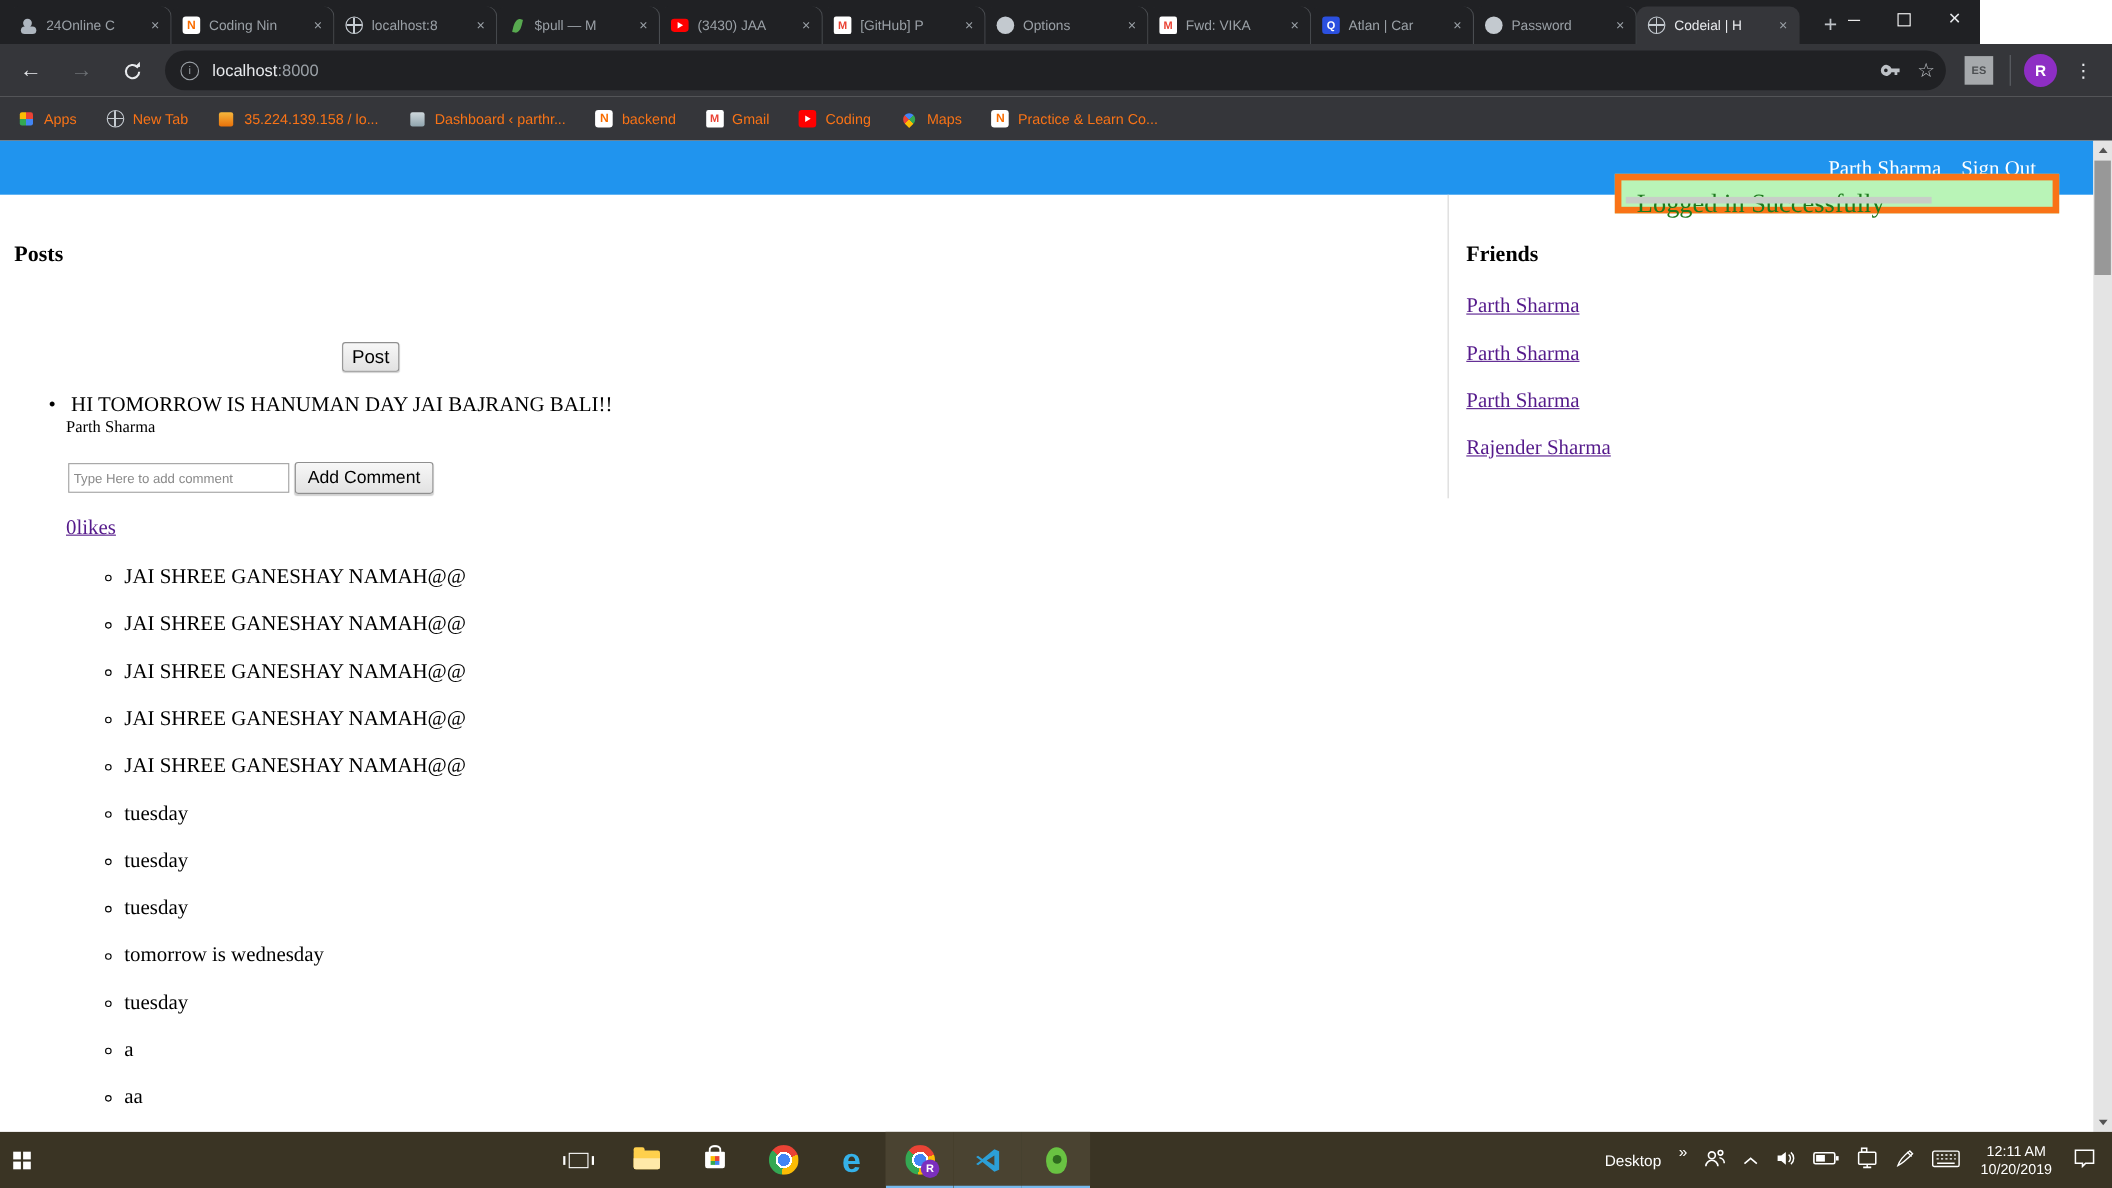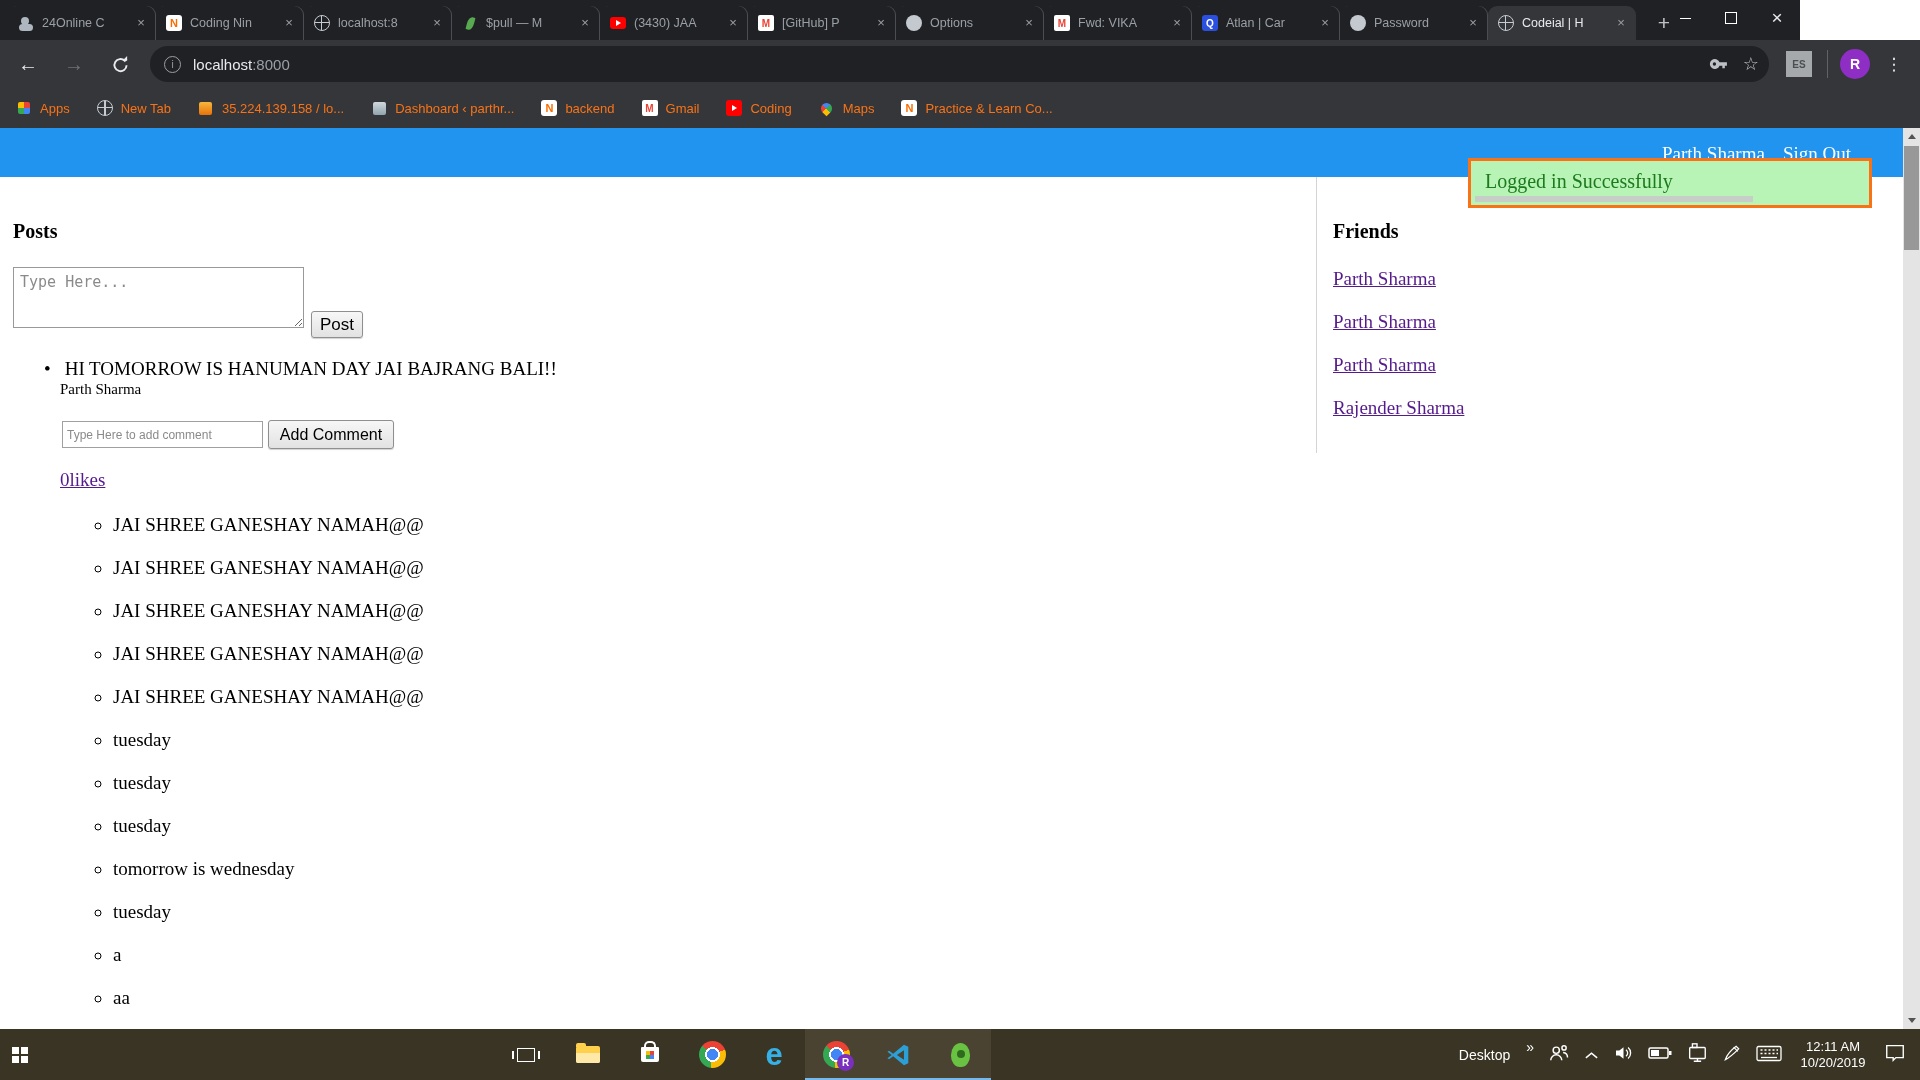--- a/index.html
+++ b/index.html
@@ -64,21 +64,21 @@
   .bicon-apps::before{content:"";width:12px;height:12px;border-radius:2px;background:conic-gradient(#ea4335 0 25%,#4285f4 0 50%,#34a853 0 75%,#fbbc04 0);}
   .bicon-server::before{content:"";width:13px;height:13px;border-radius:2px;background:linear-gradient(#f6b73c,#e8710a);}
   .bicon-photo::before{content:"";width:13px;height:13px;border-radius:2px;background:linear-gradient(#cfd8dc,#90a4ae);}
   .bicon-maps::before{content:"";width:11px;height:11px;border-radius:50% 50% 50% 0;transform:rotate(-45deg);background:conic-gradient(#4285f4 0 25%,#34a853 0 50%,#fbbc04 0 75%,#ea4335 0);}
   
   .webpage{position:absolute;left:0;top:128px;width:1920px;height:901px;background:#fff;font-family:"Liberation Serif",serif;color:#000;}
   .site-header{position:absolute;left:0;top:0;width:1903px;height:49px;background:var(--brand_blue,#2094ee);}
   .brand{position:absolute;left:24px;top:8px;color:#fff;font-weight:bold;font-size:25px;margin-top:48px;}
   .site-nav{position:absolute;right:52px;top:15px;display:flex;gap:18px;color:#fff;font-size:19px;}
   .site-nav a{color:#fff;text-decoration:none;}
-  .toast{position:absolute;left:1468px;top:30px;width:404px;height:50px;box-sizing:border-box;background:var(--toast_bg,#b9f4b7);border:3px solid #f97316;color:var(--toast_text,#1d7a1d);font-size:20px;padding:9px 0 0 14px;z-index:6;}
+  .toast{position:absolute;left:1468px;top:30px;width:404px;height:36px;box-sizing:border-box;background:var(--toast_bg,#b9f4b7);border:6px solid #f97316;color:var(--toast_text,#1d7a1d);font-size:24px;padding:9px 0 0 14px;z-index:6;}
   .toast-progress{position:absolute;left:4px;bottom:3px;width:278px;height:6px;background:#c7cec7;}
   .vdivider{position:absolute;left:1316px;top:49px;width:1px;height:276px;background:#d4d4d4;}
   .posts-heading{position:absolute;left:13px;top:92px;font-weight:bold;font-size:20px;}
   .composer-textarea{position:absolute;left:13px;top:139px;width:291px;height:61px;box-sizing:border-box;border:1px solid #999;resize:both;font-family:"DejaVu Sans Mono",monospace;font-size:15px;padding:5px 6px;color:#333;background:#fff;}
   .composer-textarea::placeholder{color:#8a8a8a;}
   .btn{font-family:"Liberation Sans",sans-serif;background:linear-gradient(#f7f7f7,#e2e2e2);border:1px solid #8f8f8f;border-radius:3px;box-shadow:0 1px 1px rgba(0,0,0,.18);color:#000;}
   .post-button{position:absolute;left:311px;top:183px;width:52px;height:27px;font-size:17px;}
   .post-row{position:absolute;left:44px;top:230px;font-size:19px;display:flex;gap:14px;}
   .post-row .bullet::before{content:"•";font-size:19px;}
   .post-author{position:absolute;left:60px;top:253px;font-size:15px;}
@@ -301,21 +301,20 @@
     </div>
 
     <div class="toast" data-interactable="false">
       <span data-interactable="false">Logged in Successfully</span>
       <div class="toast-progress" data-interactable="false"></div>
     </div>
 
     <div class="vdivider" data-interactable="false"></div>
 
     <div class="posts-heading" data-interactable="false">Posts</div>
-    <textarea class="composer-textarea" data-interactable="true" placeholder="Type Here..." style=""></textarea>
     <button class="btn post-button" data-interactable="true">Post</button>
 
     <div class="post-row" data-interactable="false">
       <span class="bullet" data-interactable="false"></span>
       <span data-interactable="false">HI TOMORROW IS HANUMAN DAY JAI BAJRANG BALI!!</span>
     </div>
     <div class="post-author" data-interactable="false">Parth Sharma</div>
 
     <input class="comment-input" data-interactable="true" placeholder="Type Here to add comment" style="">
     <button class="btn add-comment-button" data-interactable="true">Add Comment</button>

